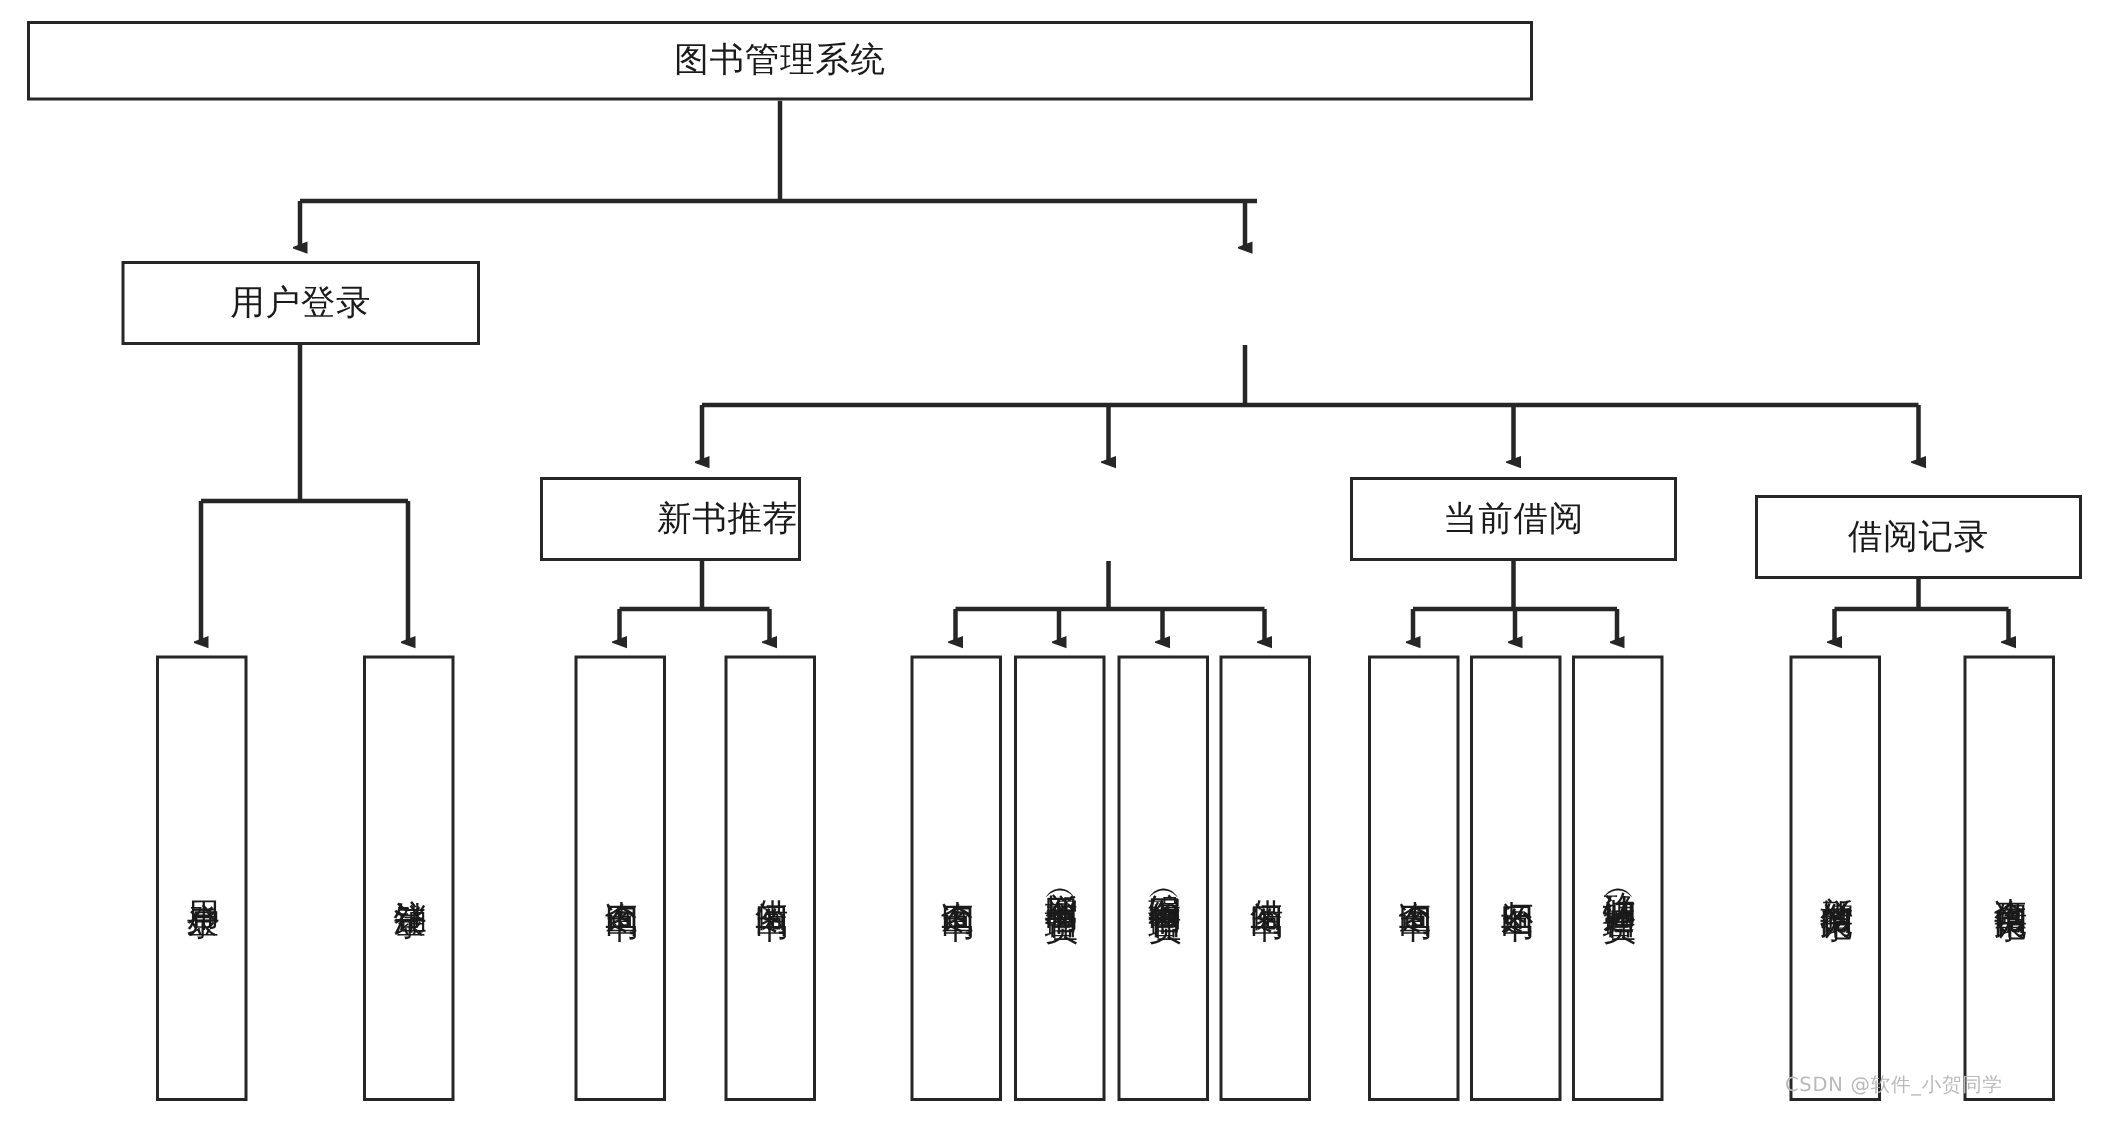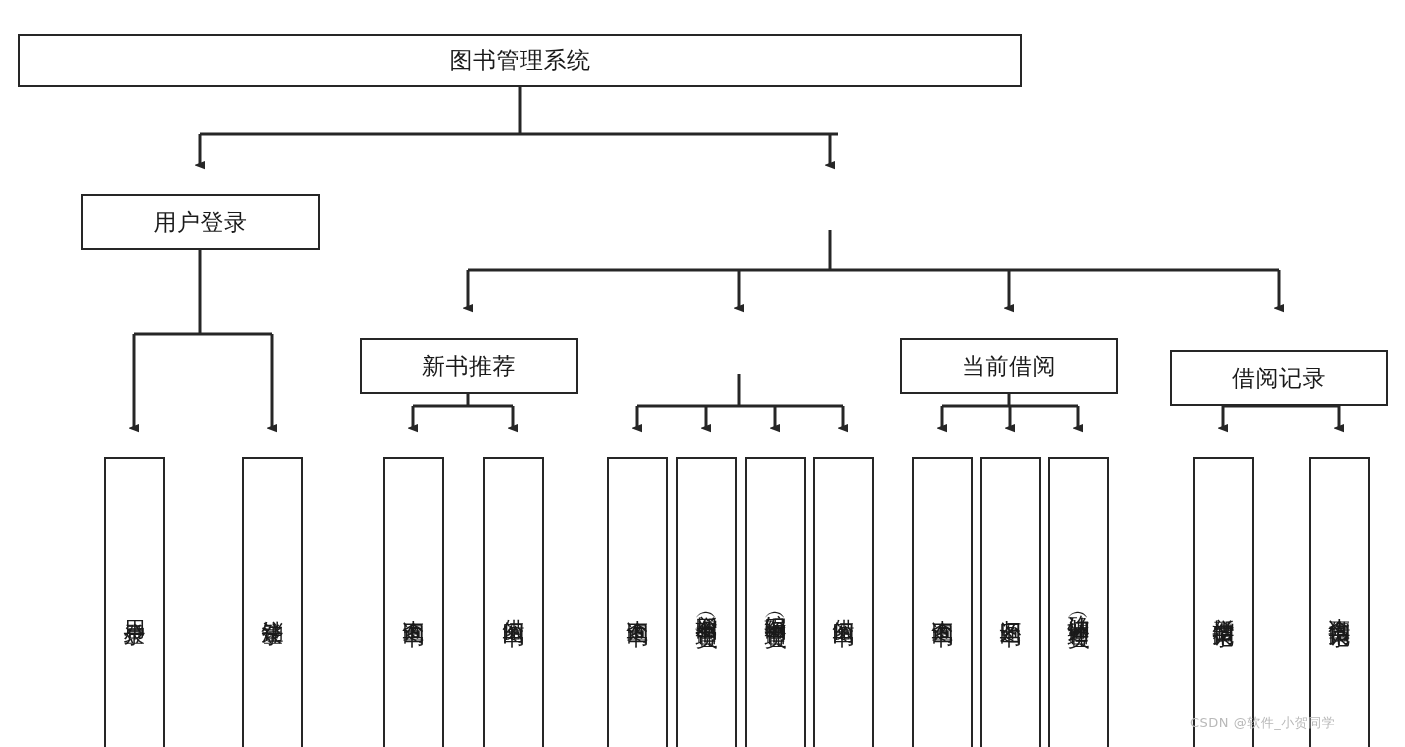--- a/index.html
+++ b/index.html
@@ -28,21 +28,20 @@
   }
   .node {
     position: absolute;
     box-sizing: border-box;
     border: 2px solid #262626;
     background: #ffffff;
     display: flex;
     align-items: center;
     justify-content: center;
     color: #1a1a1a;
-    margin-top: 20px;
   }
   .node-label {
     display: block;
     text-align: center;
     line-height: 1.16;
     white-space: nowrap;
   }
   
   .node.horiz .node-label {
     font-size: 23px;
@@ -133,21 +132,21 @@
 
   <div class="node root horiz" style="left:18px; top:14px; width:1004px; height:53px;">
     <span class="node-label">图书管理系统</span>
   </div>
 
   <div class="node horiz" style="left:81px; top:174px; width:239px; height:56px;">
     <span class="node-label">用户登录</span>
   </div>
 
 
-  <div class="node horiz" style="left:360px; top:318px; width:218px; height:56px;">
+  <div class="node horiz" style="left:360px; top:318px; width:174px; height:56px;justify-content:flex-end;">
     <span class="node-label">新书推荐</span>
   </div>
 
 
   <div class="node horiz" style="left:900px; top:318px; width:218px; height:56px;">
     <span class="node-label">当前借阅</span>
   </div>
 
   <div class="node horiz" style="left:1170px; top:330px; width:218px; height:56px;">
     <span class="node-label">借阅记录</span>

